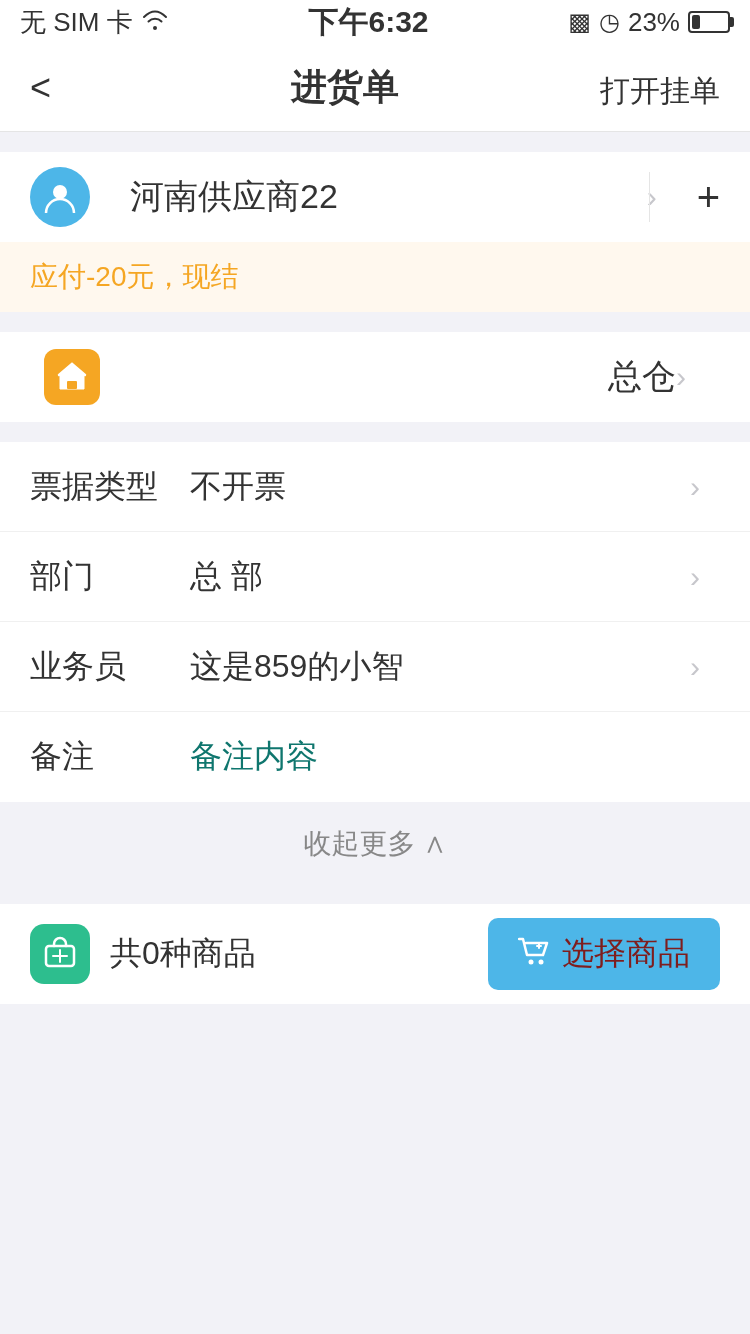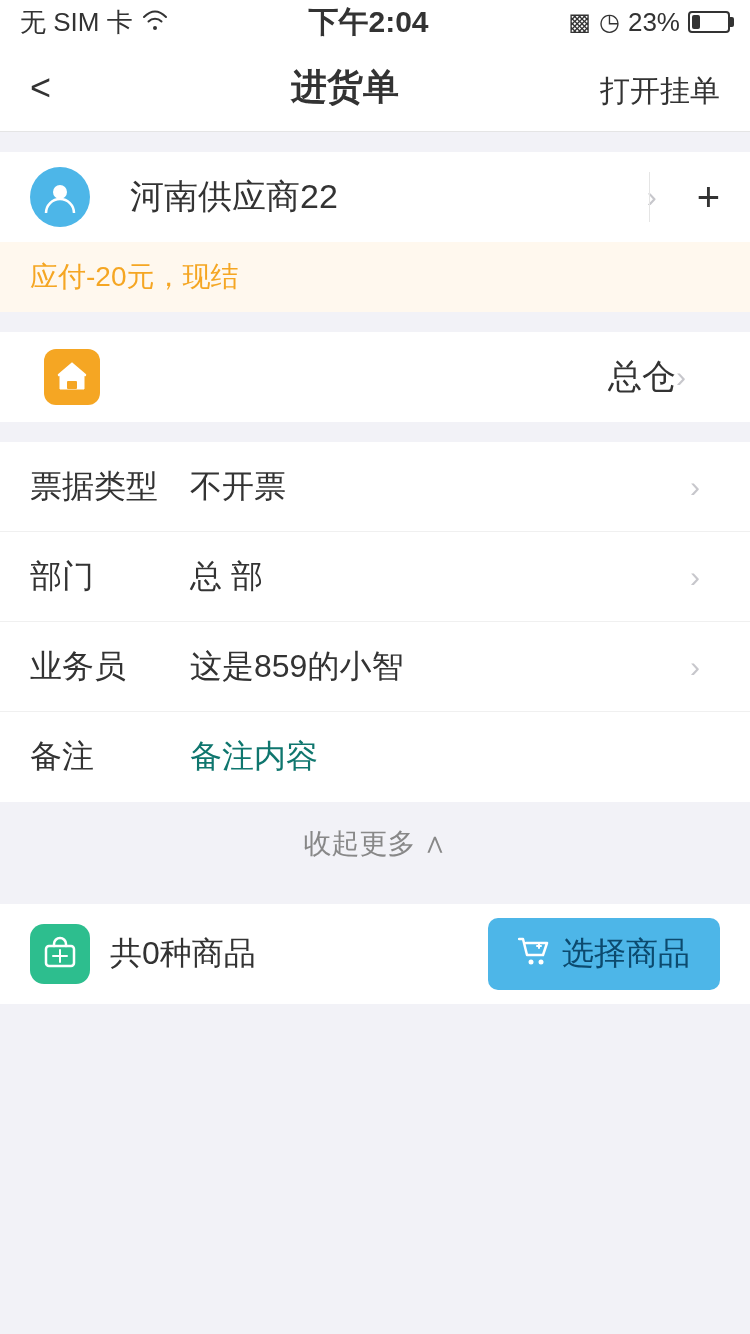--- a/index.html
+++ b/index.html
@@ -269,21 +269,21 @@
       margin-right: 20px;
       flex-shrink: 0;
     }
     .product-count {
       flex: 1;
       font-size: 32px;
       color: #333;
     }
     .select-btn {
       background: #4db6e8;
-      color: #0c4a6e;
+      color: #7f1d1d;
       font-size: 32px;
       border: none;
       border-radius: 10px;
       padding: 0 30px;
       height: 72px;
       display: flex;
       align-items: center;
       gap: 12px;
       cursor: pointer;
     }
@@ -302,21 +302,21 @@
   <div class="status-left">
     <span>无 SIM 卡</span>
     <span>
       <svg width="28" height="22" viewBox="0 0 28 22" fill="none">
         <path d="M14 17a2 2 0 1 1 0 4 2 2 0 0 1 0-4z" fill="#333"></path>
         <path d="M7.5 12.5C9.2 10.8 11.5 9.8 14 9.8s4.8 1 6.5 2.7" stroke="#333" stroke-width="2" stroke-linecap="round" fill="none"></path>
         <path d="M3 8C6.4 4.6 10.9 2.5 14 2.5s7.6 2.1 11 5.5" stroke="#333" stroke-width="2" stroke-linecap="round" fill="none"></path>
       </svg>
     </span>
   </div>
-  <div class="status-center">下午2:04</div>
+  <div class="status-center">下午6:32</div>
   <div class="status-right">
     <span style="font-size:24px;">▩</span>
     <span style="font-size:24px;">◷</span>
     <span>23%</span>
     <div class="battery">
       <div class="battery-fill"></div>
     </div>
   </div>
 </div>
 

